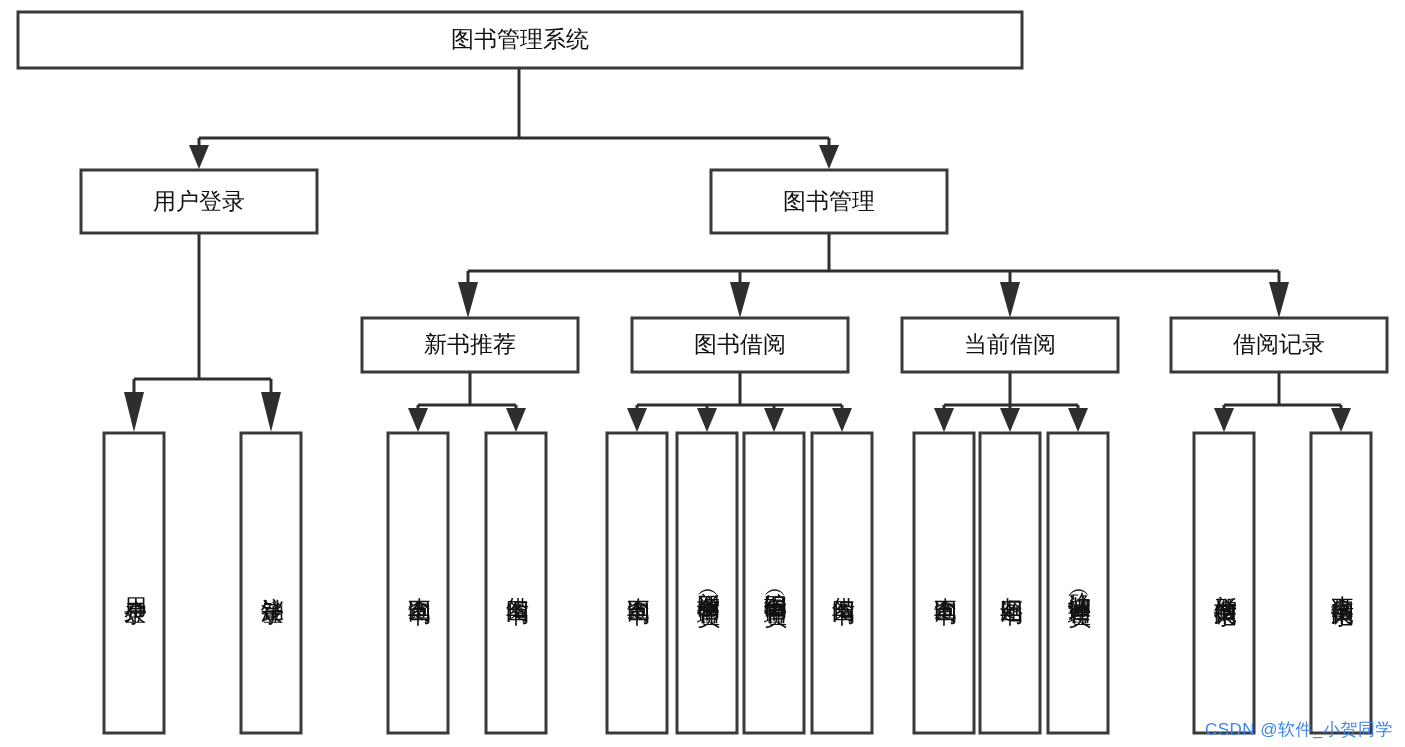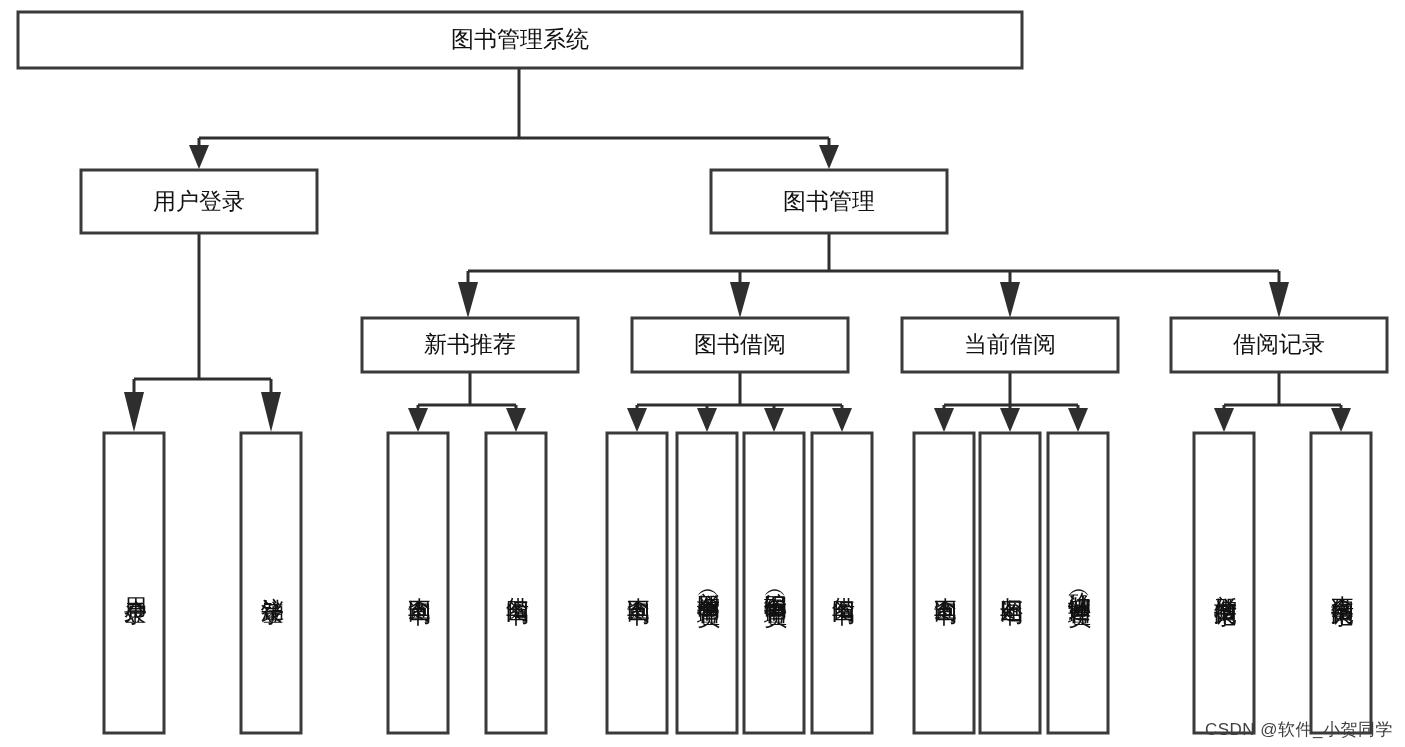--- a/index.html
+++ b/index.html
@@ -53,21 +53,21 @@
   .arrow-head {
     fill: #2e2e2e;
     stroke: none;
   }
   .watermark-text {
     position: absolute;
     right: 12px;
     bottom: 6px;
     font-family: "Liberation Sans", "DejaVu Sans", sans-serif;
     font-size: 17px;
-    color: #404040;
+    color: #3b82f6;
     white-space: nowrap;
     letter-spacing: 0.5px;
     user-select: none;
   }
 </style>
 </head>
 <body>
 
 <div id="diagram-root">
 

